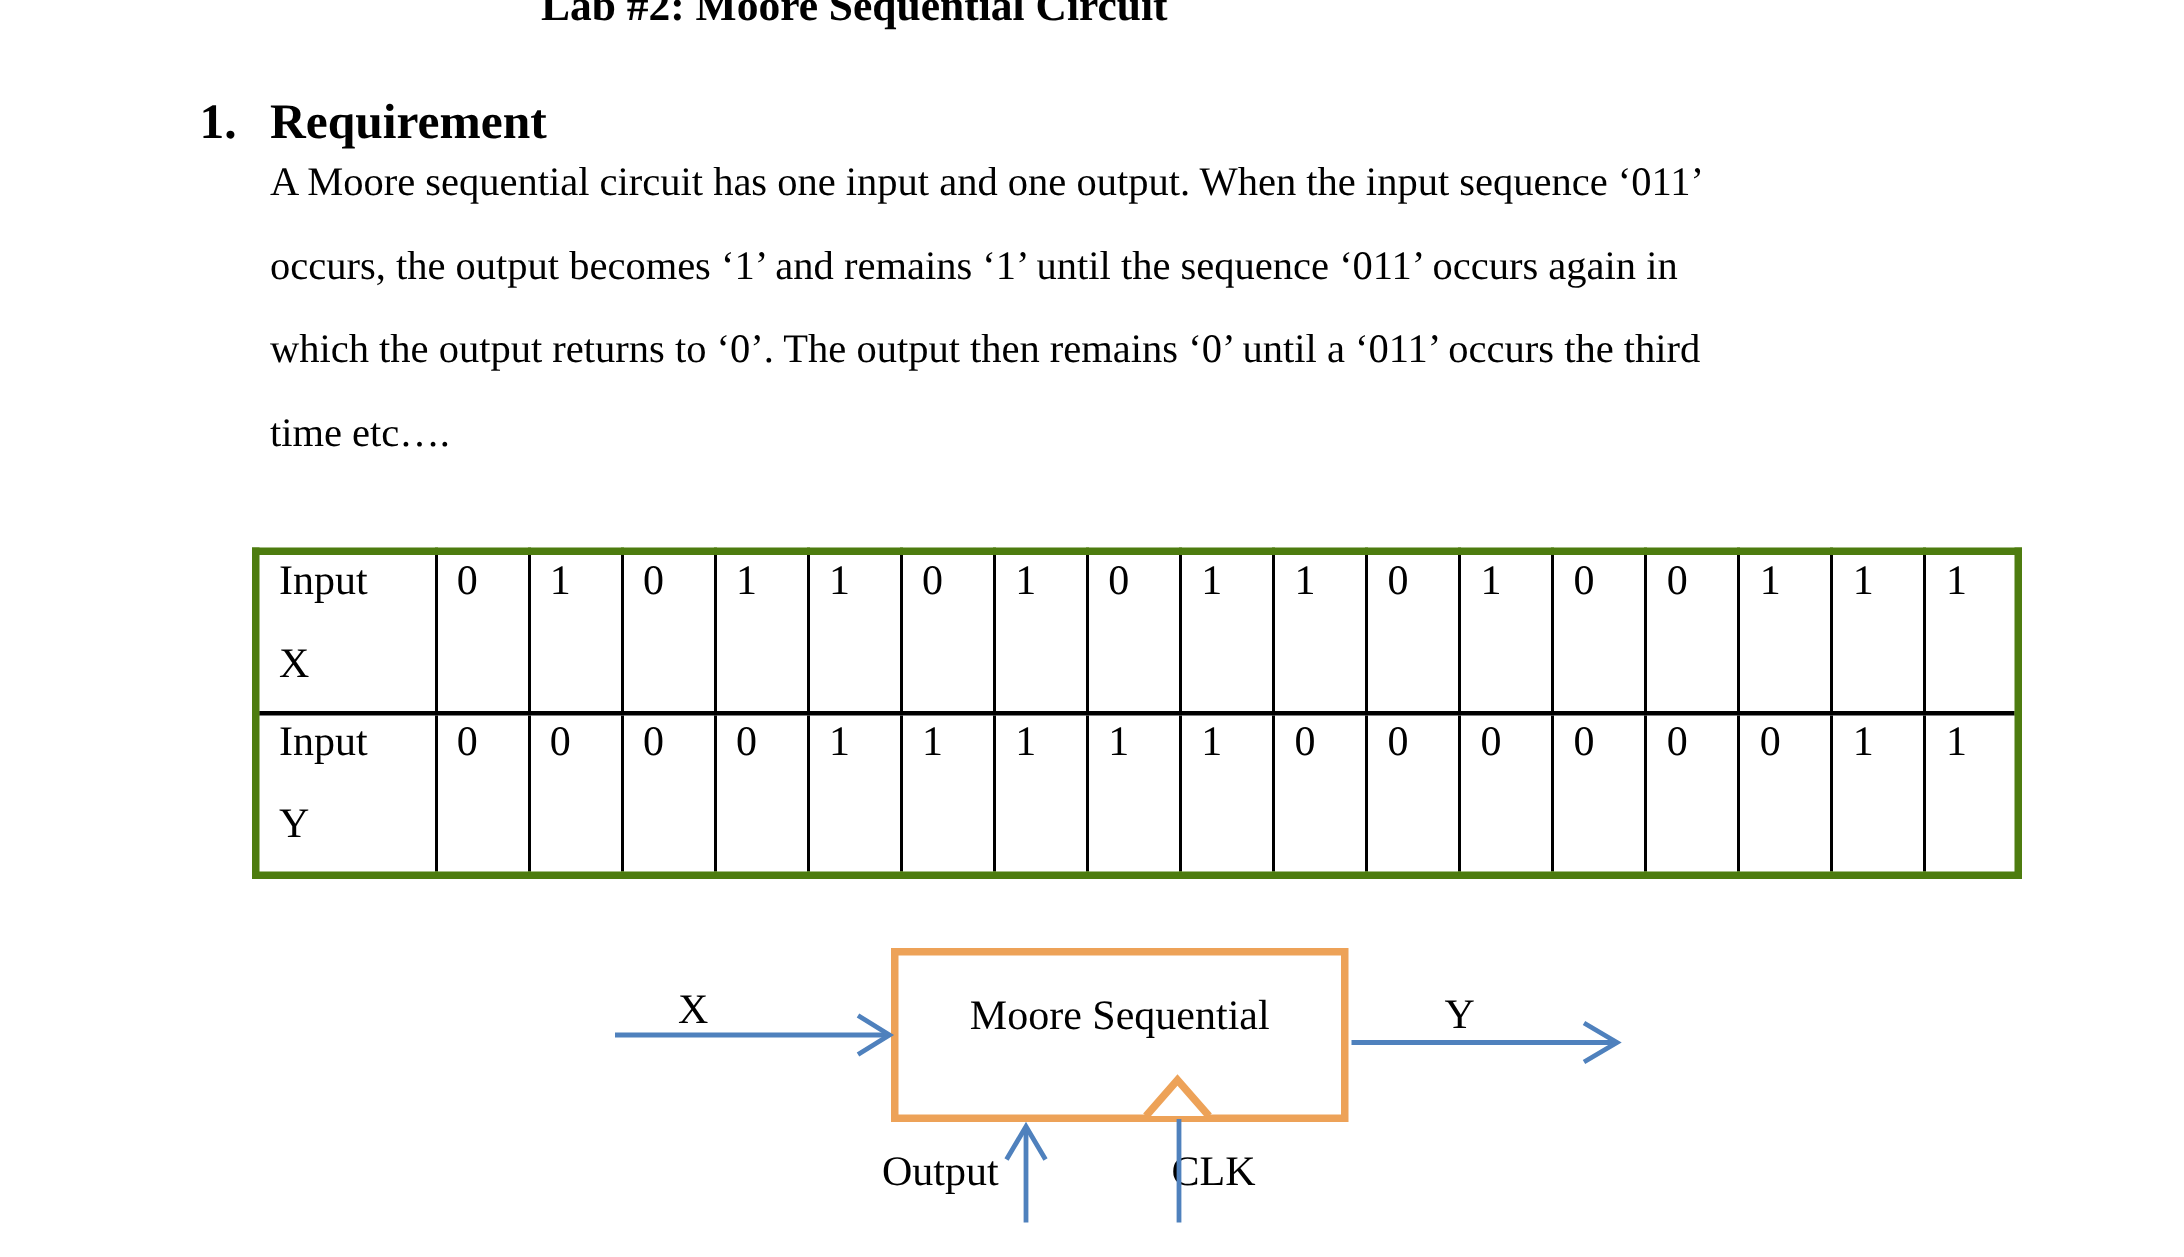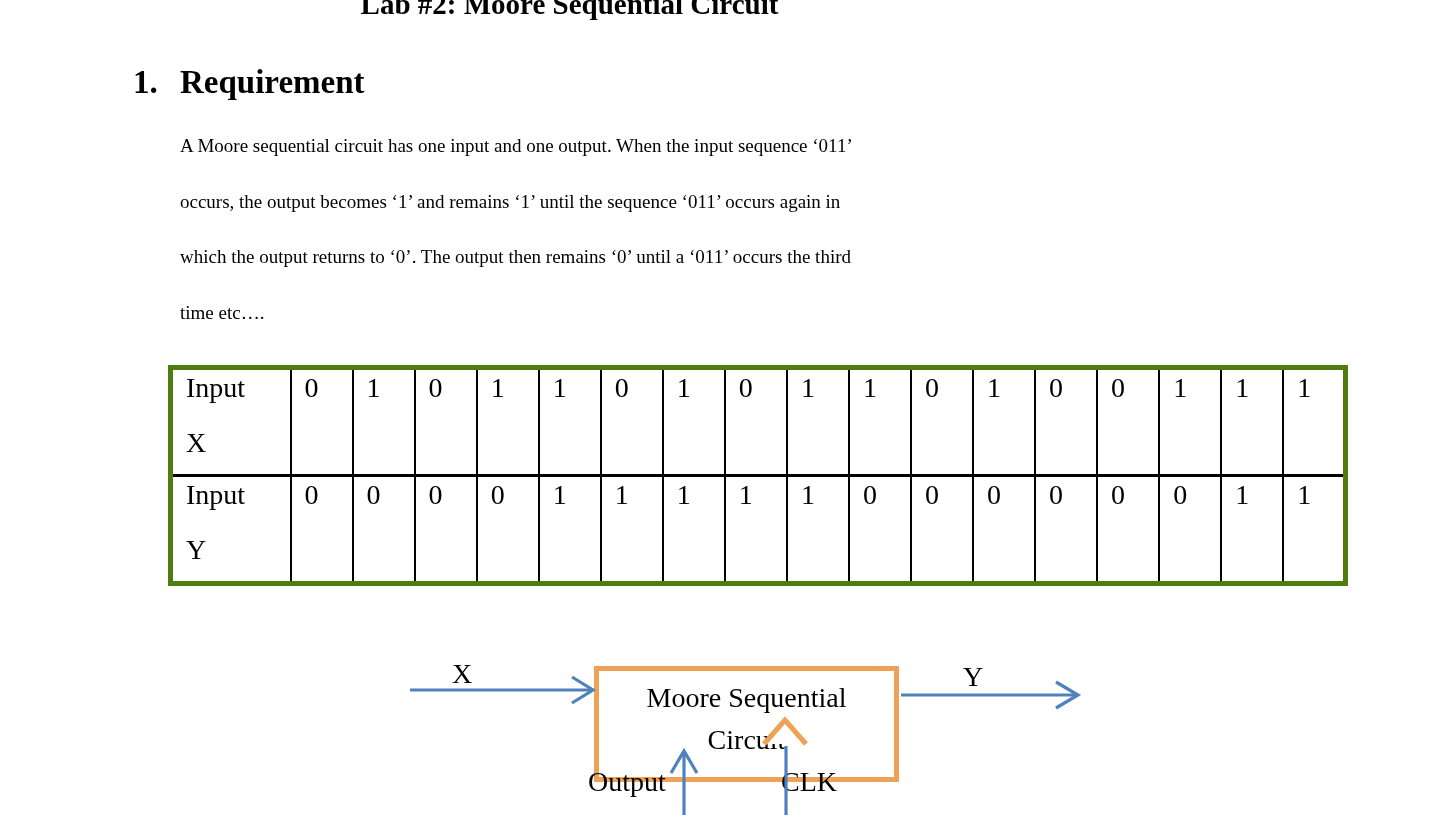--- a/index.html
+++ b/index.html
@@ -30,22 +30,22 @@
     position: absolute;
     left: 133px; top: 64px;
     font-size: 33px;
     font-weight: bold;
     white-space: nowrap;
   }
   .sec-num { display: inline-block; width: 47px; }
 
   .para {
     position: absolute;
-    left: 180px; top: 118px;
-    font-size: 19px;
+    left: 180px; top: 94px;
+    font-size: 27px;
   }
   .para-line {
     white-space: nowrap;
     line-height: 55.5px;
     height: 55.5px;
   }
 
   table.truth-table {
     position: absolute;
     left: 168px; top: 365px;
@@ -72,22 +72,21 @@
 
   .circuit-box {
     position: absolute;
     left: 594px; top: 632px;
     width: 305px; height: 116px;
     border: 5px solid var(--accent-orange);
     background: #ffffff;
     text-align: center;
     font-size: 28px;
     line-height: 42px;
-    padding-top: 6px;
-    margin-top: 34px;
+    padding-top: 20px;
   }
 
   .sig-label {
     position: absolute;
     font-size: 28px;
     white-space: nowrap;
   }
   .x-label     { left: 452px; top: 658px; }
   .y-label     { left: 963px; top: 661px; }
   .reset-label { left: 588px; top: 766px; }
@@ -176,21 +175,20 @@
           <td class="value-cell">0</td>
           <td class="value-cell">1</td>
           <td class="value-cell">1</td>
         </tr>
       </tbody>
   </table>
 
   <div>
     <div class="circuit-box">
       <div>Moore Sequential</div>
-      <div>Circuit</div>
     </div>
 
     <div class="sig-label x-label">X</div>
     <div class="sig-label y-label">Y</div>
     <div class="sig-label reset-label">Output</div>
     <div class="sig-label clk-label">CLK</div>
 
     <svg class="diagram-svg" width="1456" height="838" viewBox="0 0 1456 838">
       <g class="blue-stroke">
         <line x1="410" y1="690" x2="592" y2="690"></line>

